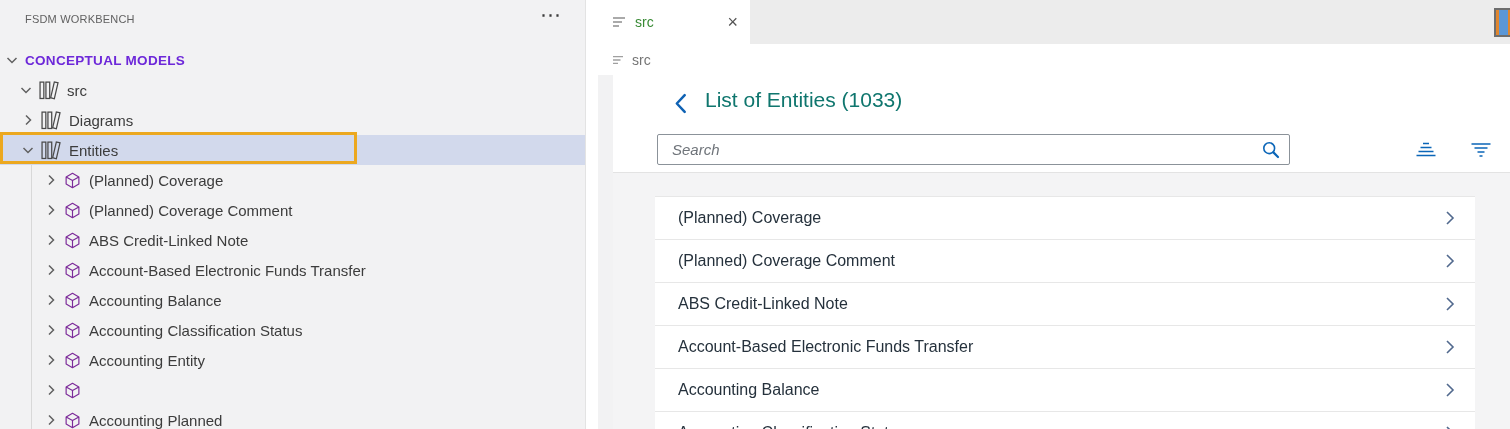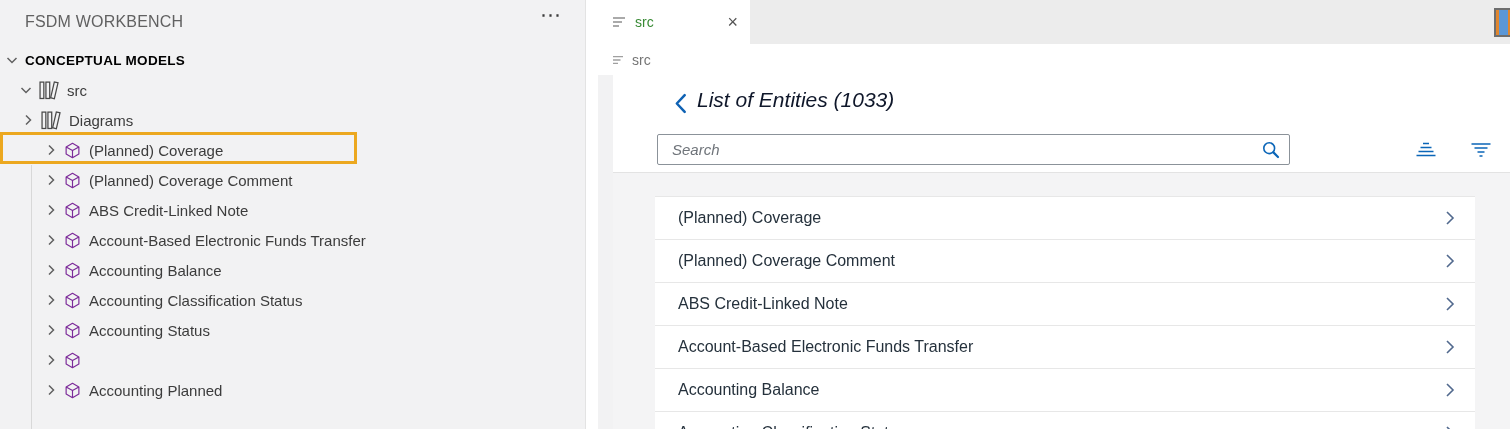--- a/index.html
+++ b/index.html
@@ -3,32 +3,32 @@
 <meta charset="utf-8">
 <style>
   html,body{margin:0;padding:0;background:#ffffff;}
   *{box-sizing:border-box;}
   .app{position:relative;width:1510px;height:429px;overflow:hidden;
        font-family:"Liberation Sans",sans-serif;background:#ffffff;}
 
   
   .sidebar{position:absolute;left:0;top:0;width:586px;height:429px;
            background:#f2f2f3;border-right:1px solid #e3e3e3;}
-  .sb-title{position:absolute;left:25px;top:13px;font-size:16px;color:#616161;
+  .sb-title{position:absolute;left:25px;top:13px;font-size:11px;color:#616161;
             letter-spacing:.2px;white-space:nowrap;}
   .sb-more{position:absolute;right:22px;top:1px;font-size:21px;color:#3b3b3b;
            letter-spacing:2px;cursor:pointer;line-height:28px;}
   .tree{position:absolute;left:0;top:45px;right:0;}
   .trow{position:relative;height:30px;display:flex;align-items:center;
         font-size:15px;color:#3c3c3c;cursor:pointer;white-space:nowrap;}
   .trow.lvl0{padding-left:3px;}
   .trow.lvl1{padding-left:17px;}
   .trow.lvl2{padding-left:19px;}
   .trow.lvl3{padding-left:42px;}
-  .trow.root .tlabel{font-weight:bold;font-size:13.5px;color:#000000;letter-spacing:.3px;}
+  .trow.root .tlabel{font-weight:bold;font-size:13.5px;color:#6d28d9;letter-spacing:.3px;}
   .trow.selected{background:#d2d9ec;}
   .tchev{width:17px;height:16px;display:inline-flex;align-items:center;justify-content:center;
          margin-right:5px;flex:none;}
   .ticon{display:inline-flex;align-items:center;margin-right:7px;flex:none;}
   .cubeicon{display:inline-flex;align-items:center;margin-right:8px;flex:none;}
   .guide{position:absolute;left:31px;top:165px;height:264px;width:1px;background:#d8d8d8;}
   .hlbox{position:absolute;left:0;top:132px;width:357px;height:32px;
          border:3px solid #eca81f;z-index:5;pointer-events:none;}
 
   
@@ -46,21 +46,21 @@
 
   .breadcrumb{position:absolute;left:0;top:44px;right:0;height:31px;background:#ffffff;
               display:flex;align-items:center;padding-left:26px;}
   .bc-label{font-size:14px;color:#757575;margin-left:8px;}
 
   .leftgap{position:absolute;left:12px;top:75px;width:15px;height:354px;background:#f2f2f3;}
   .phead{position:absolute;left:27px;top:75px;right:0;height:98px;background:#ffffff;
          border-bottom:1px solid #e3e3e3;}
   .backbtn{position:absolute;left:58px;top:16px;width:18px;height:24px;cursor:pointer;
            display:flex;align-items:center;justify-content:center;}
-  .ptitle{position:absolute;left:84px;top:13px;font-size:21px;color:#0f172a;white-space:nowrap;font-style:italic;}
+  .ptitle{position:absolute;left:92px;top:13px;font-size:21px;color:#0f766e;white-space:nowrap;}
   .searchwrap{position:absolute;left:44px;top:59px;width:633px;height:31px;background:#ffffff;
               border:1px solid #8b9299;border-radius:2px;display:flex;align-items:center;}
   .searchwrap input{flex:1;height:100%;border:none;outline:none;background:transparent;
               font-family:"Liberation Sans",sans-serif;font-size:15px;padding:0 0 0 14px;color:#737373;}
   .searchwrap input::placeholder{font-style:italic;color:#6f747a;opacity:1;}
   .mag{display:flex;align-items:center;margin-right:8px;cursor:pointer;flex:none;}
   .ic-sort{position:absolute;right:73px;top:66px;cursor:pointer;}
   .ic-filter{position:absolute;right:18px;top:66px;cursor:pointer;}
 
   .pbodybg{position:absolute;left:27px;top:173px;right:0;height:256px;background:#f4f4f5;}
@@ -119,20 +119,37 @@
               <g fill="none" stroke="#4a4a4a" stroke-width="1.2">
                 <rect x="1" y="1" width="3.6" height="15.6"></rect>
                 <rect x="6.6" y="1" width="3.6" height="15.6"></rect>
                 <rect x="12.8" y="1" width="3.6" height="15.6" transform="rotate(13 14.6 8.8)"></rect>
               </g>
             </svg>
         </span>
         <span class="tlabel">Diagrams</span>
       </div>
 
+      <div class="trow lvl2 selected">
+        <span class="tchev">
+          <svg viewBox="0 0 16 16" width="16" height="16">
+              <path fill="none" stroke="#616161" stroke-width="1.5" d="M3.5 6 L8 10.5 L12.5 6"></path>
+            </svg>
+        </span>
+        <span class="ticon">
+          <svg viewBox="0 0 20 18" width="21" height="19">
+              <g fill="none" stroke="#4a4a4a" stroke-width="1.2">
+                <rect x="1" y="1" width="3.6" height="15.6"></rect>
+                <rect x="6.6" y="1" width="3.6" height="15.6"></rect>
+                <rect x="12.8" y="1" width="3.6" height="15.6" transform="rotate(13 14.6 8.8)"></rect>
+              </g>
+            </svg>
+        </span>
+        <span class="tlabel">Entities</span>
+      </div>
 
       <div class="trow lvl3">
         <span class="tchev">
           <svg viewBox="0 0 16 16" width="16" height="16">
               <path fill="none" stroke="#616161" stroke-width="1.5" d="M6 3.5 L10.5 8 L6 12.5"></path>
             </svg>
         </span>
         <span class="cubeicon">
           <svg viewBox="0 0 16 16" width="17" height="17">
               <path fill="none" stroke="#7c2a99" stroke-width="1.1" stroke-linejoin="round" d="M8 1.2 L14 4.6 V11.4 L8 14.8 L2 11.4 V4.6 Z M2 4.6 L8 8 L14 4.6 M8 8 V14.8"></path>
@@ -215,21 +232,21 @@
         <span class="tchev">
           <svg viewBox="0 0 16 16" width="16" height="16">
               <path fill="none" stroke="#616161" stroke-width="1.5" d="M6 3.5 L10.5 8 L6 12.5"></path>
             </svg>
         </span>
         <span class="cubeicon">
           <svg viewBox="0 0 16 16" width="17" height="17">
               <path fill="none" stroke="#7c2a99" stroke-width="1.1" stroke-linejoin="round" d="M8 1.2 L14 4.6 V11.4 L8 14.8 L2 11.4 V4.6 Z M2 4.6 L8 8 L14 4.6 M8 8 V14.8"></path>
             </svg>
         </span>
-        <span class="tlabel">Accounting Status</span>
+        <span class="tlabel">Accounting Entity</span>
       </div>
 
       <div class="trow lvl3">
         <span class="tchev">
           <svg viewBox="0 0 16 16" width="16" height="16">
               <path fill="none" stroke="#616161" stroke-width="1.5" d="M6 3.5 L10.5 8 L6 12.5"></path>
             </svg>
         </span>
         <span class="cubeicon">
           <svg viewBox="0 0 16 16" width="17" height="17">

